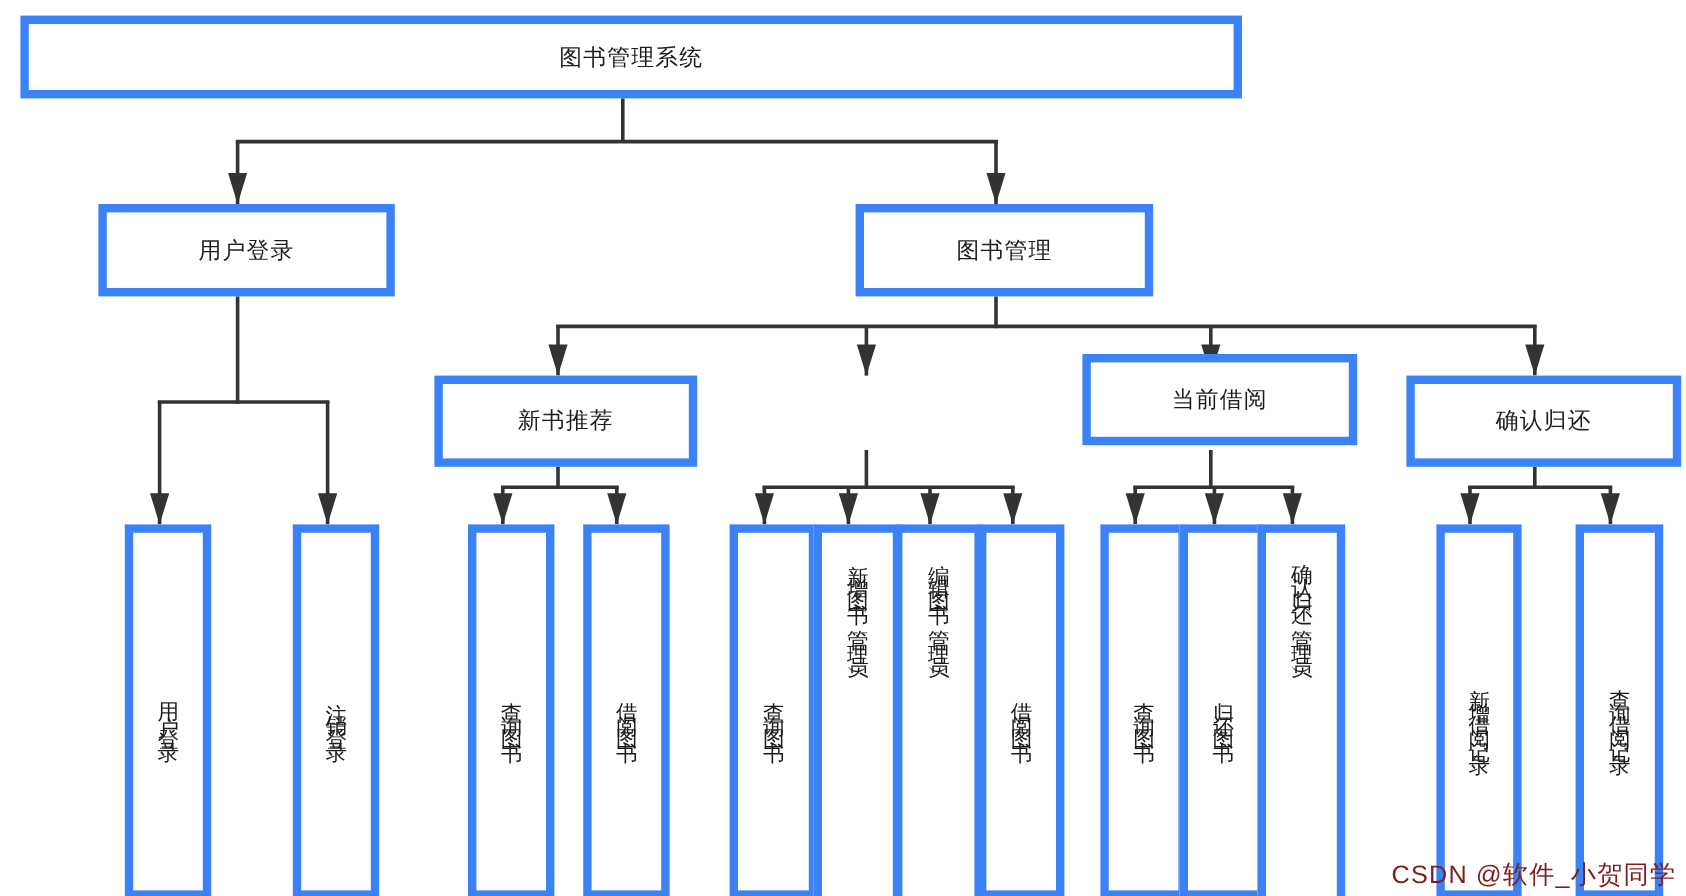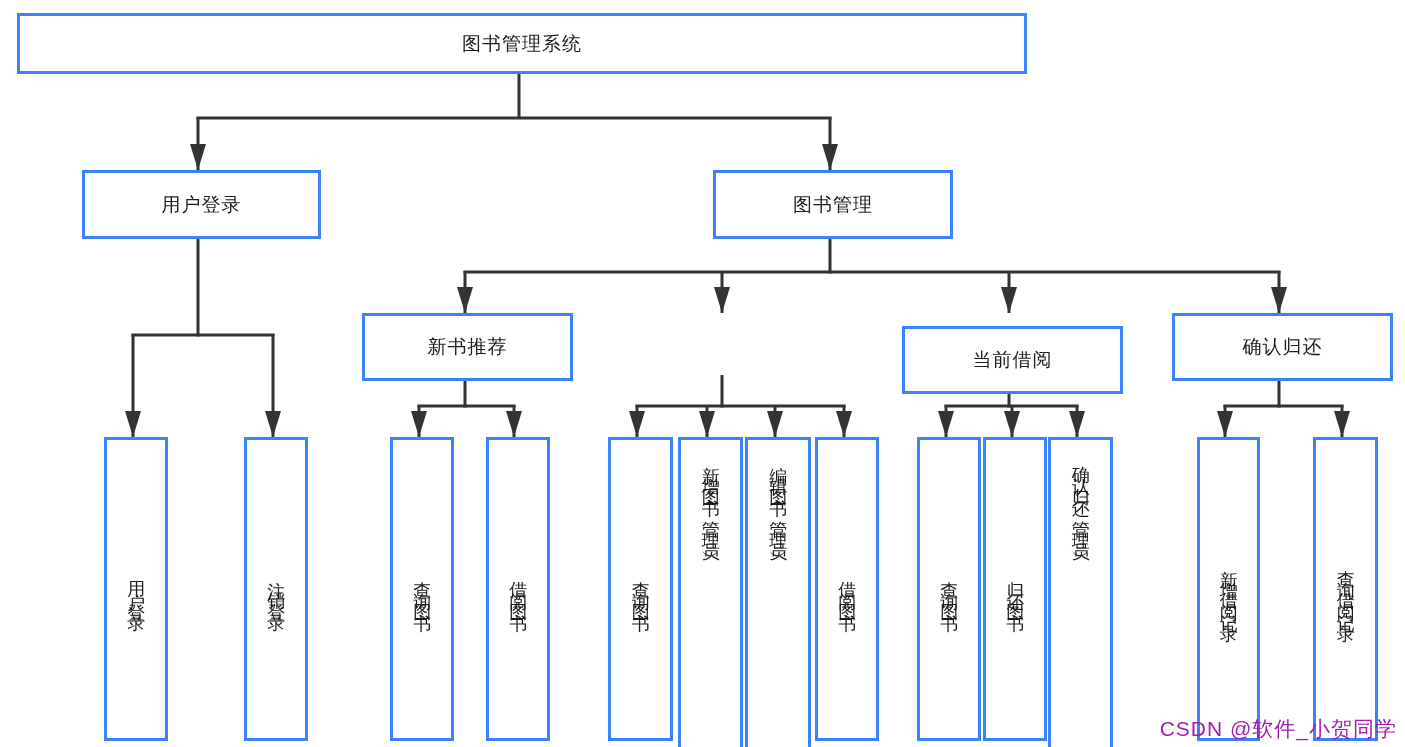--- a/index.html
+++ b/index.html
@@ -7,36 +7,36 @@
     width:1405px; height:747px;
     background:#ffffff;
     font-family:"Liberation Sans", sans-serif;
     position:relative; overflow:hidden;
   }
   .stage { position:absolute; left:0; top:0; width:1405px; height:747px; }
   svg.wires { position:absolute; left:0; top:0; }
   .node {
     position:absolute;
     background:#ffffff;
-    border:3px solid #3b82f6;
+    border:7px solid #3b82f6;
     color:#1c1c1c;
     display:flex; align-items:center; justify-content:center;
   }
   .h { font-size:19px; letter-spacing:1px; white-space:nowrap; }
   .v .vt {
     writing-mode:vertical-rl;
     text-orientation:mixed;
     font-size:18px;
     letter-spacing:11px;
     line-height:1.15;
   }
   .vtop { align-items:flex-start; padding-top:12px; }
   .watermark {
     position:absolute; right:8px; bottom:4px;
-    font-size:21px; color:#a21caf; letter-spacing:1px;
+    font-size:21px; color:#7f1d1d; letter-spacing:1px;
     white-space:nowrap;
   }
 </style>
 </head>
 <body>
 
 <div class="stage">
 
   <svg class="wires" width="1405" height="747" viewBox="0 0 1405 747">
     <defs>
@@ -86,21 +86,21 @@
       <line x1="1342" y1="405" x2="1342" y2="437" marker-end="url(#ah)"></line>
     </g>
   </svg>
 
   <div class="node h" style="left:17px;top:13px;width:1004px;height:55px">图书管理系统</div>
 
   <div class="node h" style="left:82px;top:170px;width:233px;height:63px">用户登录</div>
   <div class="node h" style="left:713px;top:170px;width:234px;height:63px">图书管理</div>
 
   <div class="node h" style="left:362px;top:313px;width:205px;height:62px">新书推荐</div>
-  <div class="node h" style="left:902px;top:326px;width:215px;height:62px">当前借阅</div>
+  <div class="node h" style="left:902px;top:295px;width:215px;height:62px">当前借阅</div>
   <div class="node h" style="left:1172px;top:313px;width:215px;height:62px">确认归还</div>
 
   <div class="node v" style="left:104px;top:437px;width:58px;height:298px">
     <span class="vt">用户登录</span>
   </div>
   <div class="node v" style="left:244px;top:437px;width:58px;height:298px">
     <span class="vt">注销登录</span>
   </div>
 
   <div class="node v" style="left:390px;top:437px;width:58px;height:298px">

